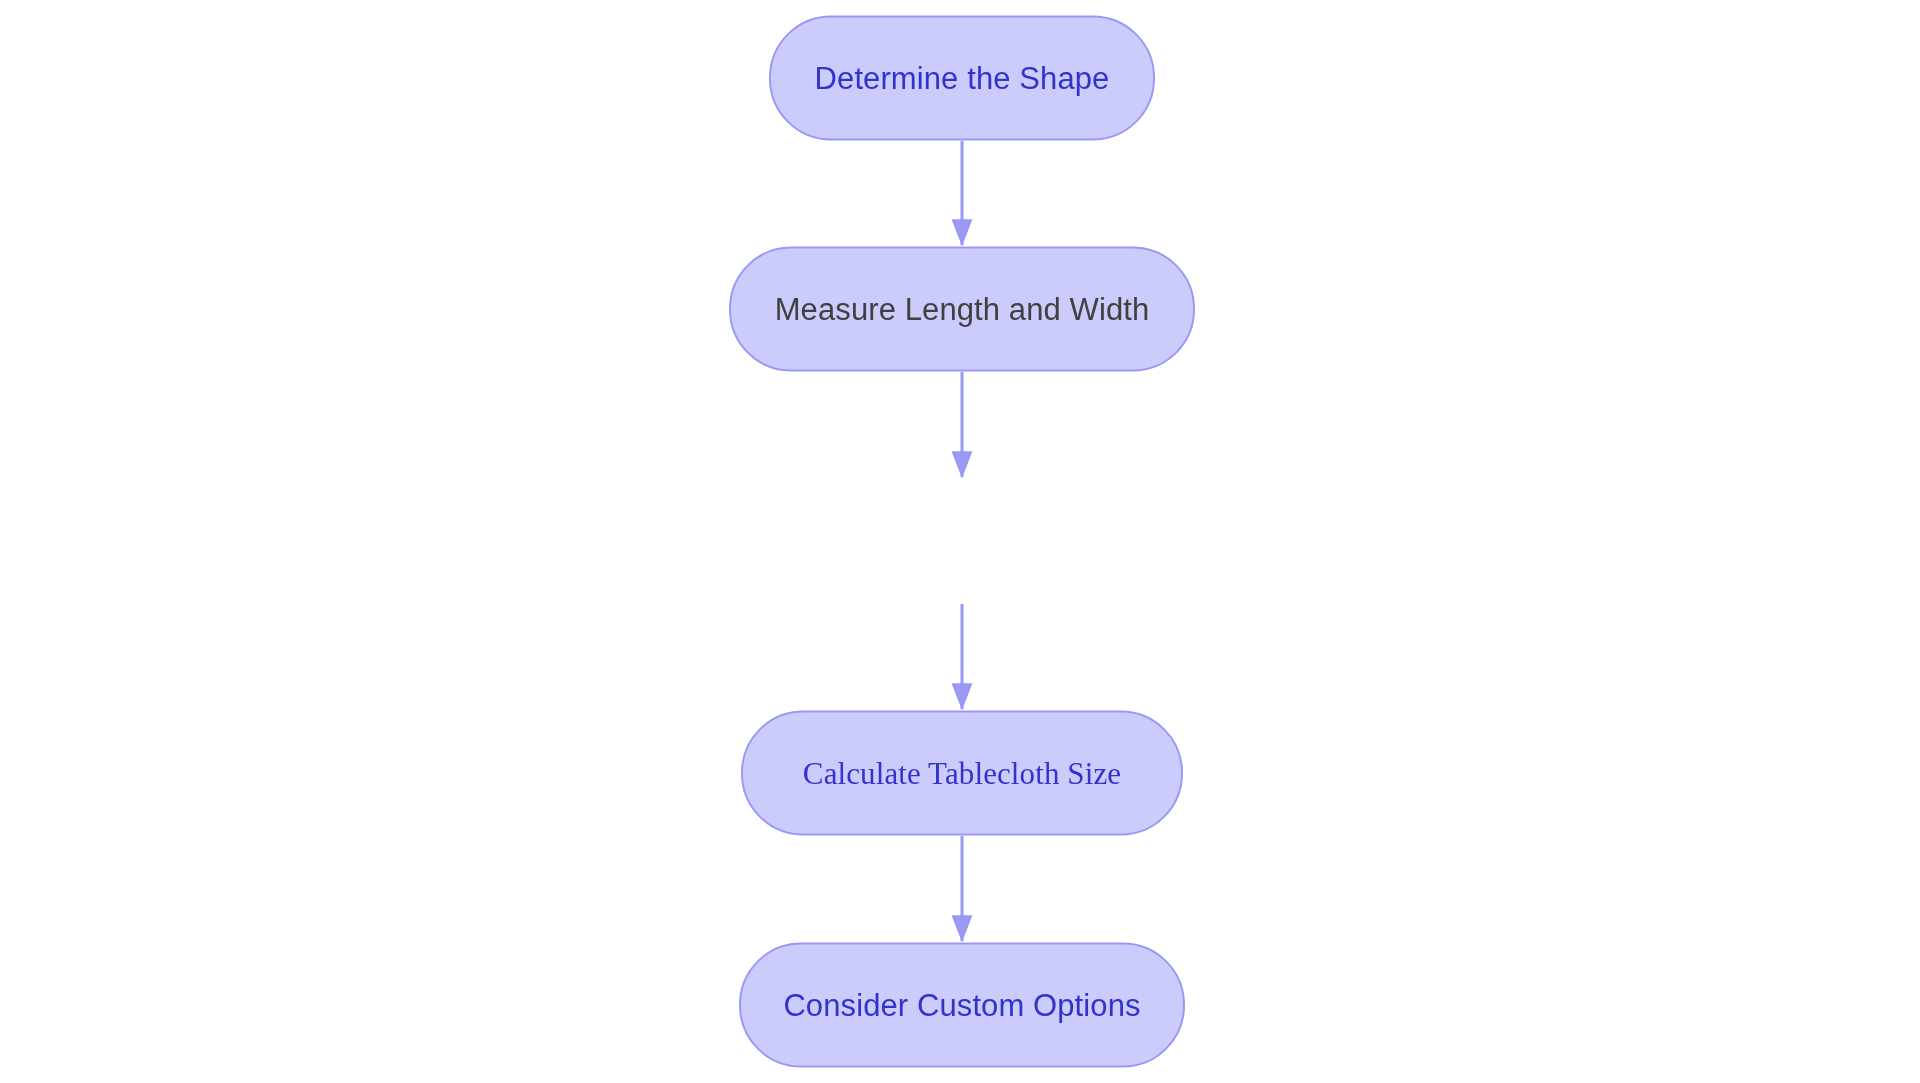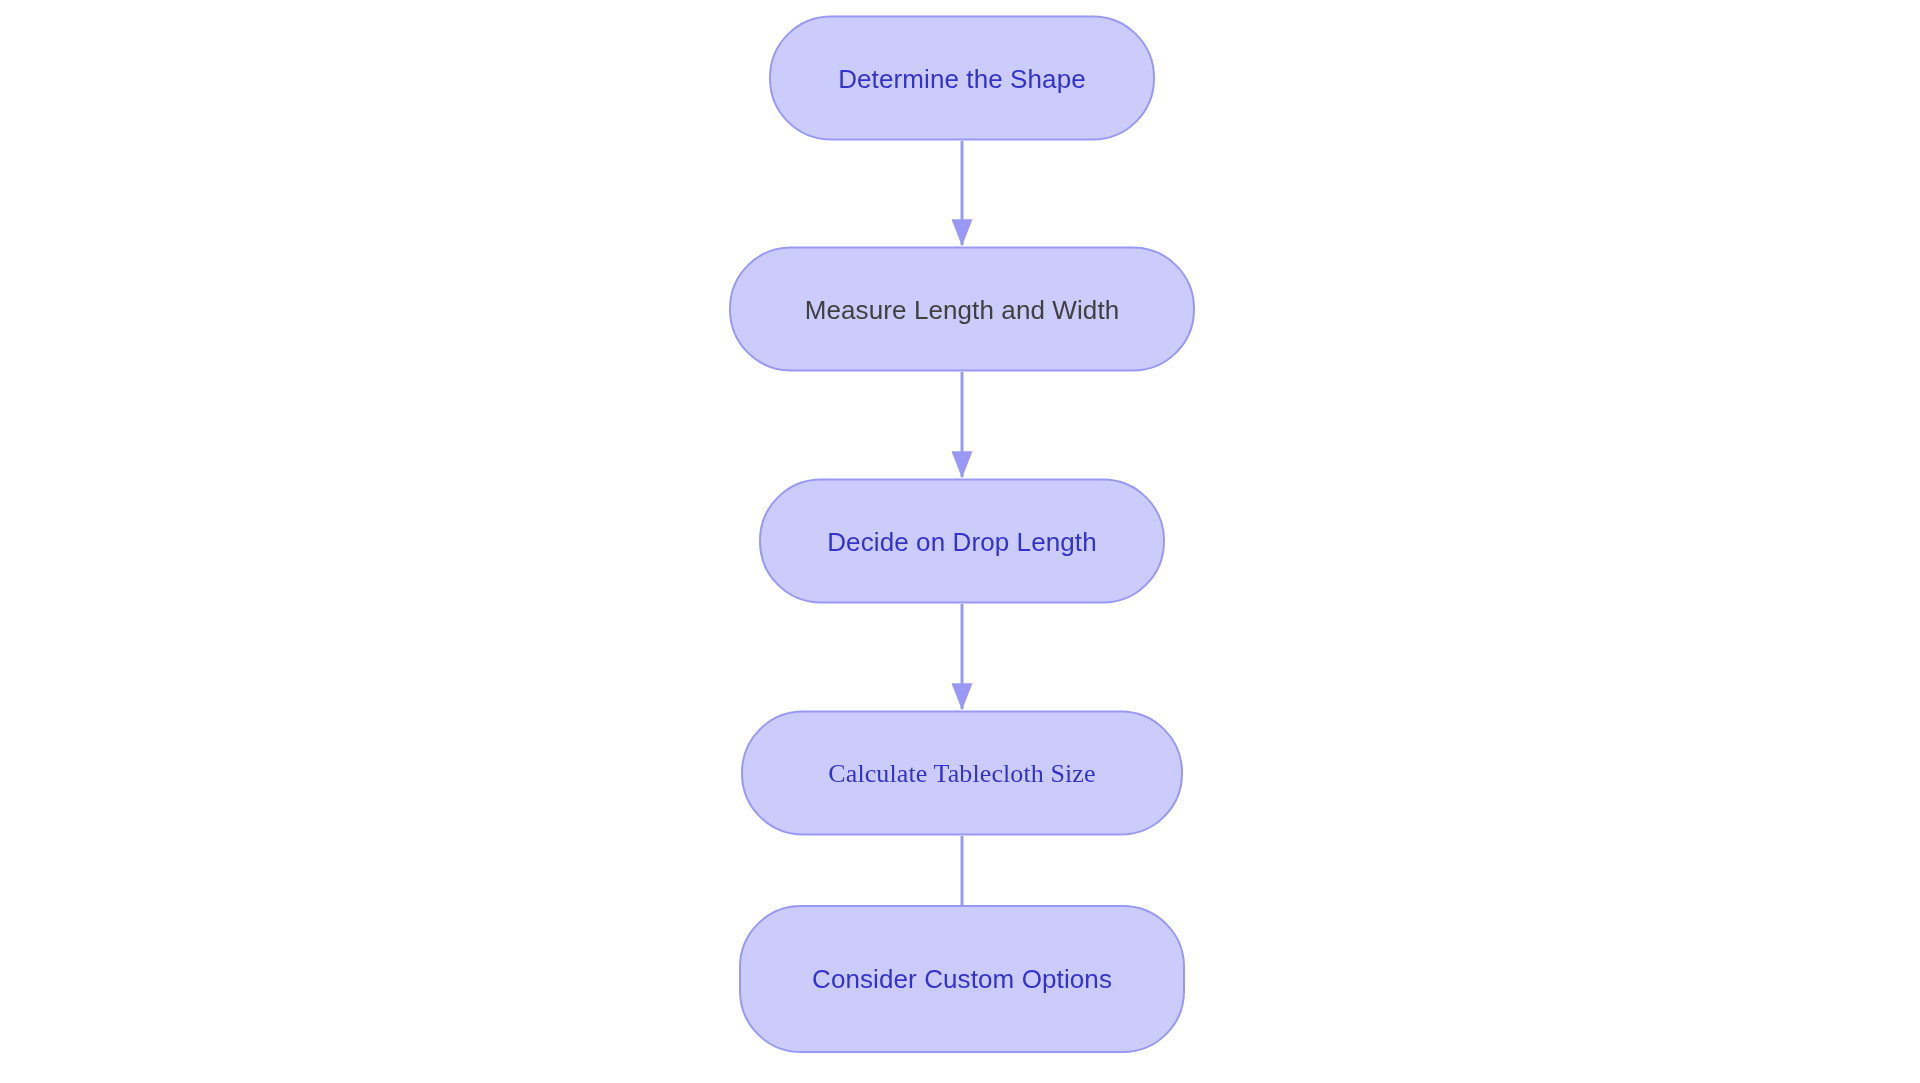--- a/index.html
+++ b/index.html
@@ -41,21 +41,21 @@
     display: flex;
     align-items: center;
     justify-content: center;
     background: #ccccfc;
     border: 2px solid #9999f5;
     border-radius: 62px;
     transform: translate(-50%, -50%);
   }
   .flow-node-label {
     font-family: "Liberation Sans", "DejaVu Sans", sans-serif;
-    font-size: 26px;
+    font-size: 31px;
     font-weight: 400;
     color: #3232cd;
     letter-spacing: 0.1px;
     white-space: nowrap;
     line-height: 1;
     text-align: center;
   }
 </style>
 </head>
 <body>
@@ -76,24 +76,21 @@
       </g>
   </svg>
 
   <div class="node-layer" id="node-layer">
       <div class="flow-node" style="left: 962px; top: 78px; width: 386px; height: 125px; background: rgb(204, 204, 252); border-color: rgb(153, 153, 245);">
         <span class="flow-node-label" style="color: rgb(50, 50, 205);">Determine the Shape</span>
       </div>
       <div class="flow-node" style="left: 962px; top: 309px; width: 466px; height: 125px; background: rgb(204, 204, 252); border-color: rgb(153, 153, 245);">
         <span class="flow-node-label" style="color: #404040;">Measure Length and Width</span>
       </div>
-      <div class="flow-node" style="left: 962px; top: 541px; width: 406px; height: 125px; background: rgb(204, 204, 252); border-color: rgb(153, 153, 245);">
-        <span class="flow-node-label" style="color: rgb(50, 50, 205);">Decide on Drop Length</span>
-      </div>
       <div class="flow-node" style="left: 962px; top: 773px; width: 442px; height: 125px; background: rgb(204, 204, 252); border-color: rgb(153, 153, 245);">
         <span class="flow-node-label" style="color: rgb(50, 50, 205); font-family: Liberation Serif, serif;">Calculate Tablecloth Size</span>
       </div>
-      <div class="flow-node" style="left: 962px; top: 979px; width: 446px; height: 148px; background: rgb(204, 204, 252); border-color: rgb(153, 153, 245);">
+      <div class="flow-node" style="left: 962px; top: 1005px; width: 446px; height: 125px; background: rgb(204, 204, 252); border-color: rgb(153, 153, 245);">
         <span class="flow-node-label" style="color: rgb(50, 50, 205);">Consider Custom Options</span>
       </div>
     </div>
 
 </div>
 
 </body></html>

